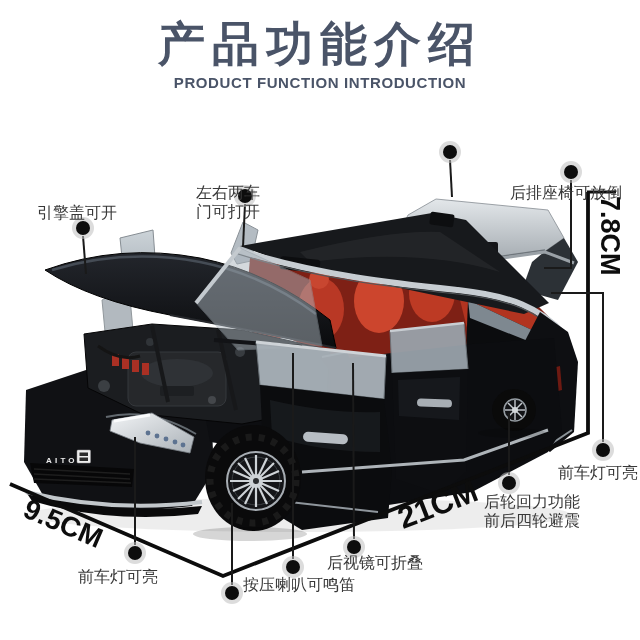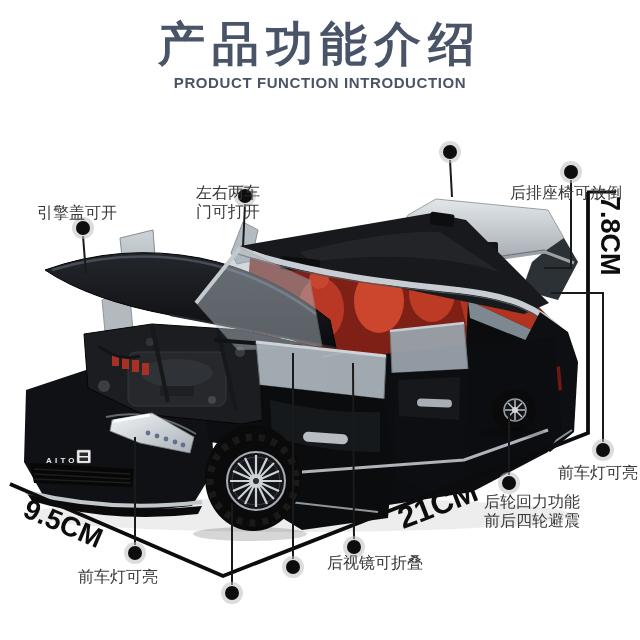--- a/index.html
+++ b/index.html
@@ -298,19 +298,20 @@
   </svg>
 
   <div class="callout" id="lbl-hood">引擎盖可开</div>
   <div class="callout" id="lbl-doors">左右两车
 门可打开</div>
   <div class="callout" id="lbl-rearseat">后排座椅可放倒</div>
   <div class="callout" id="lbl-rearlight">前车灯可亮</div>
   <div class="callout" id="lbl-rearwheel">后轮回力功能
 前后四轮避震</div>
   <div class="callout" id="lbl-mirror">后视镜可折叠</div>
+  <div class="callout" id="lbl-horn">按压喇叭可鸣笛</div>
   <div class="callout" id="lbl-frontlight">前车灯可亮</div>
 
   <div class="dim" id="dim-width">9.5CM</div>
   <div class="dim" id="dim-length">21CM</div>
   <div class="dim" id="dim-height">7.8CM</div>
 
 </div>
 
 </body></html>

